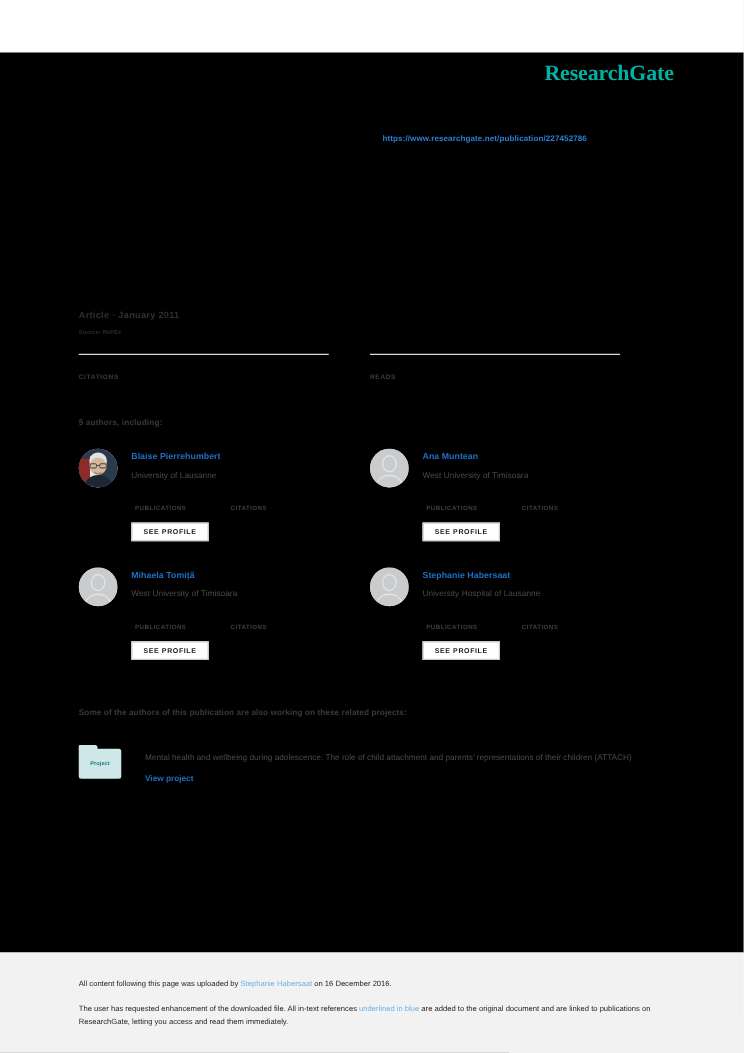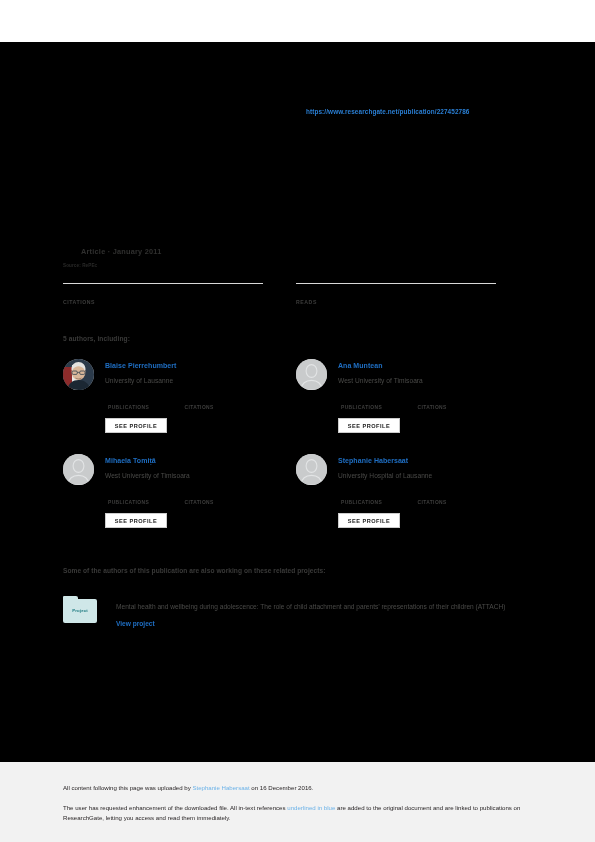--- a/index.html
+++ b/index.html
@@ -84,21 +84,20 @@
   
   .meta-type {
     position: absolute;
     left: 63px;
     top: 247px;
     font-size: 7.3px;
     font-weight: bold;
     letter-spacing: 0.25px;
     color: #30302f;
     white-space: nowrap;
-    margin-left: 18px;
   }
   .meta-source {
     position: absolute;
     left: 63px;
     top: 263px;
     font-size: 4.6px;
     font-weight: bold;
     letter-spacing: 0.1px;
     color: #2a2a29;
     white-space: nowrap;
@@ -320,20 +319,21 @@
     color: #6db3e8;
   }
 </style>
 </head>
 <body>
 
 <div class="page">
 
   <div class="slab"></div>
 
+  <div class="rg-logo">ResearchGate</div>
 
   <a class="url-link" href="#">https://www.researchgate.net/publication/227452786</a>
 
   <div class="title-block"></div>
   <div class="subtitle-block"></div>
 
   <div class="meta-type">Article · January 2011</div>
   <div class="meta-source">Source: RePEc</div>
 
   <div class="stat stat-citations">

